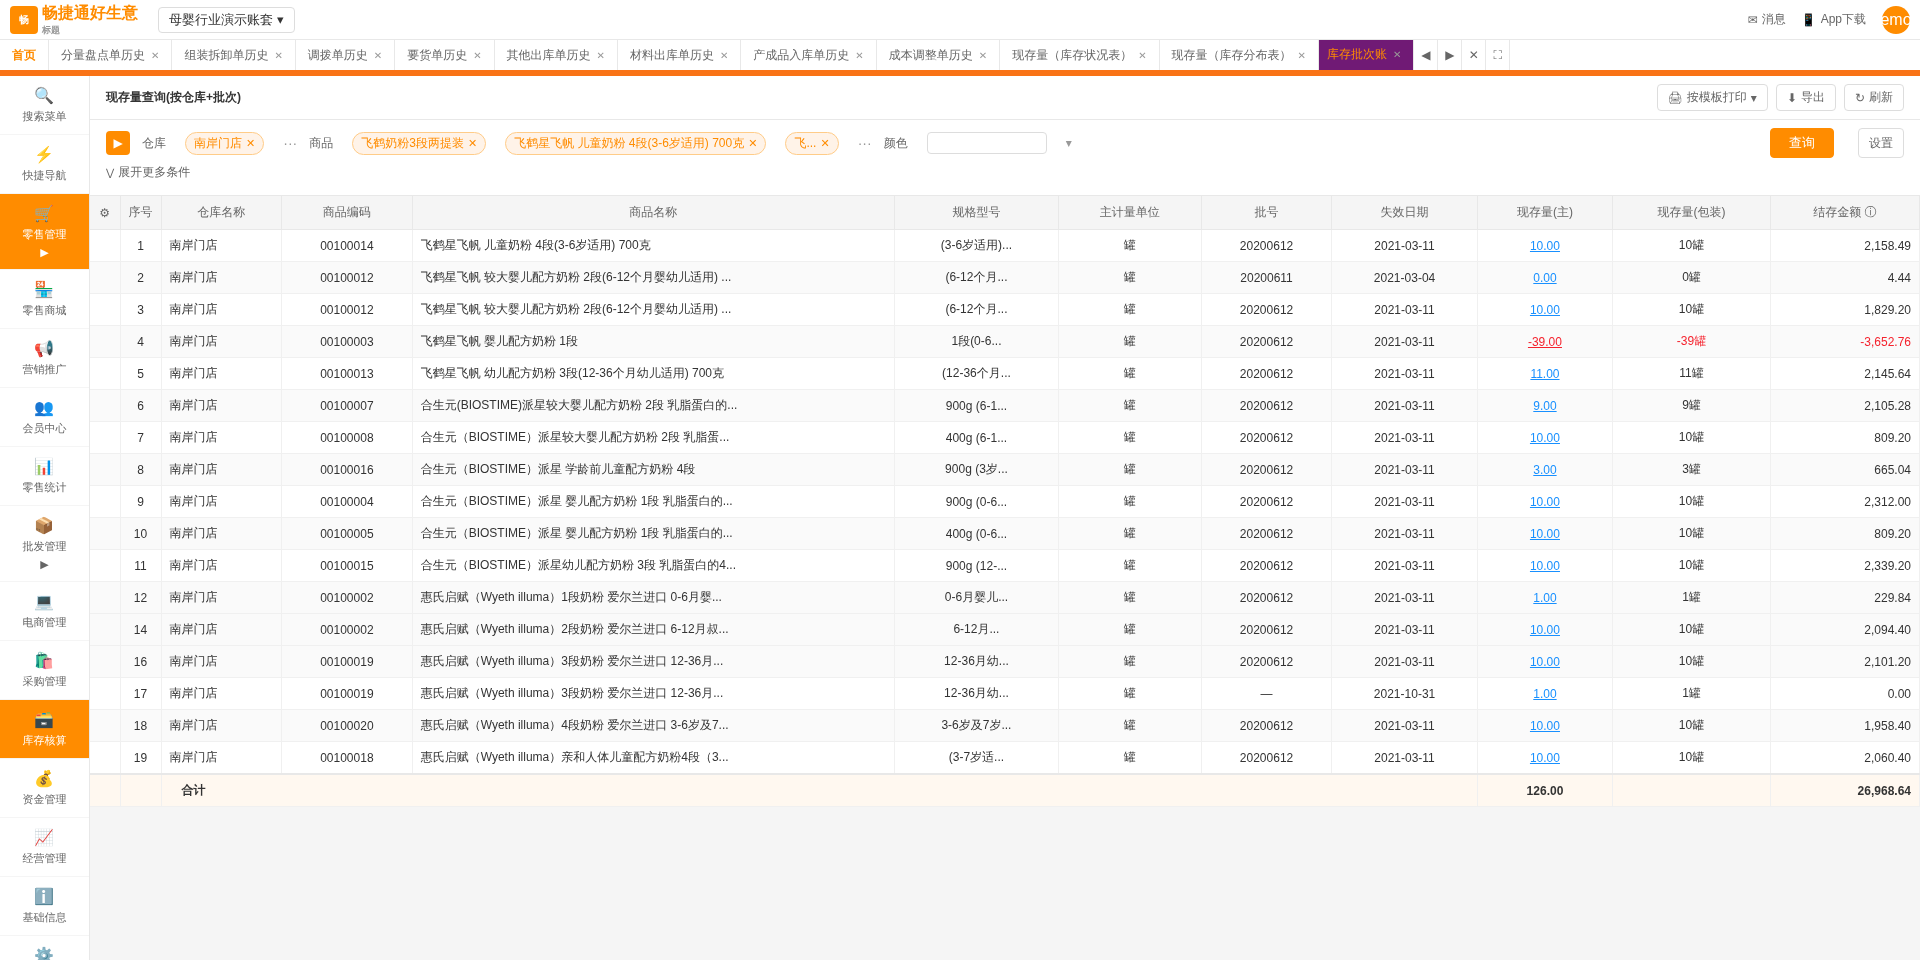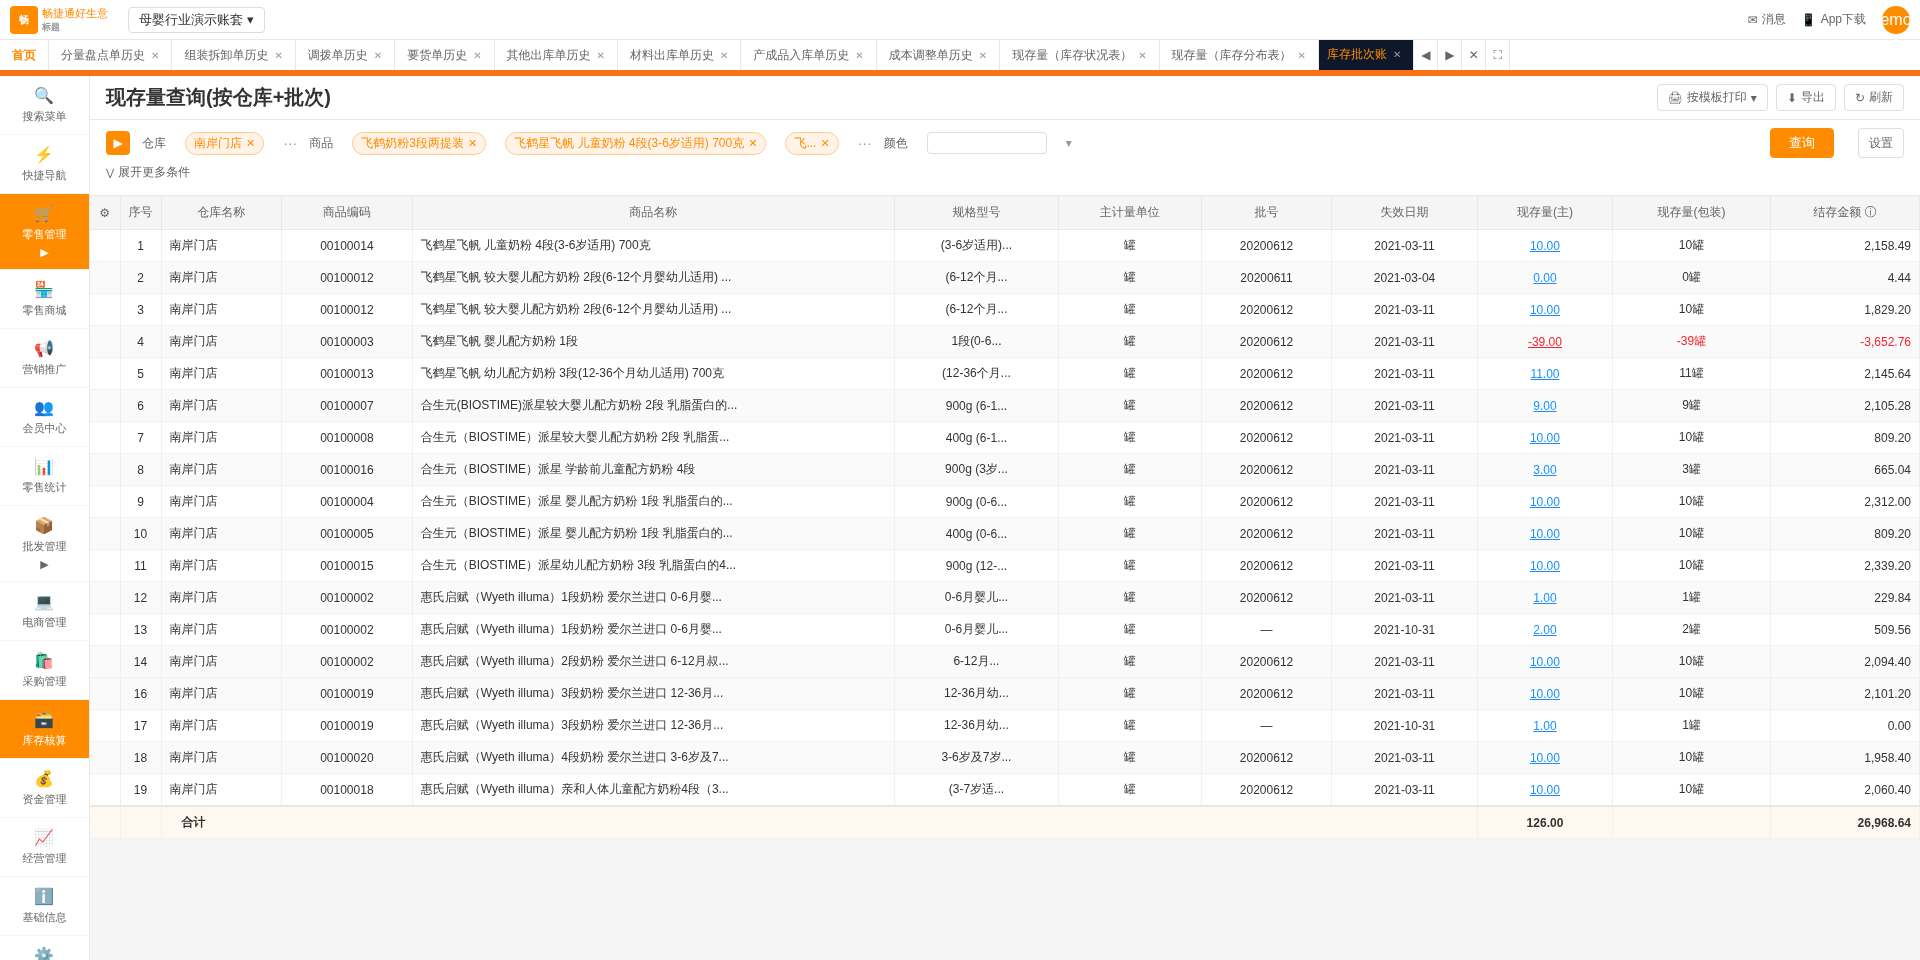--- a/index.html
+++ b/index.html
@@ -11,39 +11,39 @@
     .logo-icon { width: 28px; height: 28px; background: #ff8c00; border-radius: 4px; display: flex; align-items: center; justify-content: center; color: #fff; font-size: 10px; }
     .company-selector { display: flex; align-items: center; gap: 4px; font-size: 13px; color: #333; cursor: pointer; border: 1px solid #ddd; padding: 3px 10px; border-radius: 4px; justify-content: space-between; }
     .top-bar-right { margin-left: auto; display: flex; align-items: center; gap: 16px; }
     .top-bar-action { display: flex; align-items: center; gap: 4px; font-size: 12px; color: #666; cursor: pointer; }
     .avatar { width: 28px; height: 28px; border-radius: 50%; background: #ff8c00; display: flex; align-items: center; justify-content: center; color: #fff; font-size: 16px; }
 
     
     .tab-bar { display: flex; align-items: center; background: #fff; border-bottom: 6px solid #f97316; height: 36px; overflow: hidden; }
     .tab { display: flex; align-items: center; gap: 4px; padding: 0 12px; height: 36px; font-size: 12px; color: #666; cursor: pointer; border-right: 1px solid #e8e8e8; white-space: nowrap; flex-shrink: 0; }
     .tab.home { color: #ff8c00; font-weight: bold; }
-    .tab.active { background: #0f172a; color: #ff8c00; border-bottom: 2px solid #ff8c00; padding-left: 8px; }
+    .tab.active { background: #701a75; color: #ff8c00; border-bottom: 2px solid #ff8c00; padding-left: 8px; }
     .tab-close { font-size: 10px; color: #999; margin-left: 2px; }
     .tab-nav-btn { width: 24px; height: 36px; display: flex; align-items: center; justify-content: center; cursor: pointer; border-right: 1px solid #e8e8e8; color: #666; flex-shrink: 0; }
 
     
     .main-layout { display: flex; height: calc(100vh - 76px); }
 
     
     .sidebar { width: 90px; background: #fff; border-right: 1px solid #e8e8e8; display: flex; flex-direction: column; overflow-y: auto; }
     .sidebar-item { display: flex; flex-direction: column; align-items: center; justify-content: center; padding: 10px 4px; cursor: pointer; font-size: 11px; color: #666; gap: 4px; border-bottom: 1px solid #f5f5f5; }
     .sidebar-item.active { background: #ff8c00; color: #fff; }
     .sidebar-item-icon { font-size: 16px; }
 
     
     .content { flex: 1; display: flex; flex-direction: column; overflow: hidden; }
 
     
     .page-header { background: #fff; padding: 8px 16px; display: flex; align-items: center; justify-content: space-between; border-bottom: 1px solid #e8e8e8; }
-    .page-title { font-size: 20px; font-weight: bold; color: #333; }
+    .page-title { font-size: 12px; font-weight: bold; color: #333; }
     .header-actions { display: flex; align-items: center; gap: 8px; }
     .btn { display: flex; align-items: center; gap: 4px; padding: 4px 10px; border-radius: 4px; cursor: pointer; font-size: 12px; border: 1px solid #ddd; background: #fff; color: #666; }
     .btn-primary { background: #ff8c00; color: #fff; border-color: #ff8c00; }
 
     
     .filter-area { background: #fff; padding: 8px 16px; border-bottom: 1px solid #e8e8e8; }
     .filter-row { display: flex; align-items: center; gap: 12px; flex-wrap: wrap; }
     .filter-item { display: flex; align-items: center; gap: 19px; font-size: 12px; }
     .filter-label { color: #666; white-space: nowrap; }
     .filter-input { border: 1px solid #ddd; border-radius: 4px; padding: 3px 8px; font-size: 12px; min-width: 80px; background: #fff; }
@@ -70,21 +70,21 @@
     ::-webkit-scrollbar-track { background: #f1f1f1; }
     ::-webkit-scrollbar-thumb { background: #ccc; border-radius: 3px; }
   </style>
 </head>
 <body>
 
 <div class="top-bar">
   <div class="logo">
     <div class="logo-icon">畅</div>
     <div>
-      <div style="font-size:11px;font-weight:normal;color:#ff8c00;">畅捷通好生意</div>
+      <div style="font-size:16px;font-weight:bold;color:#ff8c00;">畅捷通好生意</div>
       <div style="font-size:9px;color:#999;">标题</div>
     </div>
   </div>
   <div class="company-selector">
     <span>母婴行业演示账套</span>
     <span>▾</span>
   </div>
   <div class="top-bar-right">
     <div class="top-bar-action">
       <span>✉</span>
@@ -472,34 +472,20 @@
     <td>00100002</td>
     <td class="text-left" style="max-width:260px;white-space:nowrap;overflow:hidden;text-overflow:ellipsis;">惠氏启赋（Wyeth illuma）1段奶粉 爱尔兰进口 0-6月婴...</td>
     <td>0-6月婴儿...</td>
     <td>罐</td>
     <td>20200612</td>
     <td>2021-03-11</td>
     <td class="link-text" style="text-decoration:underline;cursor:pointer;">1.00</td>
     <td class="">1罐</td>
     <td class="text-right ">229.84</td>
   </tr>
-            <tr>
-    <td></td>
-    <td>13</td>
-    <td class="text-left">南岸门店</td>
-    <td>00100002</td>
-    <td class="text-left" style="max-width:260px;white-space:nowrap;overflow:hidden;text-overflow:ellipsis;">惠氏启赋（Wyeth illuma）1段奶粉 爱尔兰进口 0-6月婴...</td>
-    <td>0-6月婴儿...</td>
-    <td>罐</td>
-    <td>—</td>
-    <td>2021-10-31</td>
-    <td class="link-text" style="text-decoration:underline;cursor:pointer;">2.00</td>
-    <td class="">2罐</td>
-    <td class="text-right ">509.56</td>
-  </tr>
             <tr class="even">
     <td></td>
     <td>14</td>
     <td class="text-left">南岸门店</td>
     <td>00100002</td>
     <td class="text-left" style="max-width:260px;white-space:nowrap;overflow:hidden;text-overflow:ellipsis;">惠氏启赋（Wyeth illuma）2段奶粉 爱尔兰进口 6-12月叔...</td>
     <td>6-12月...</td>
     <td>罐</td>
     <td>20200612</td>
     <td>2021-03-11</td>

